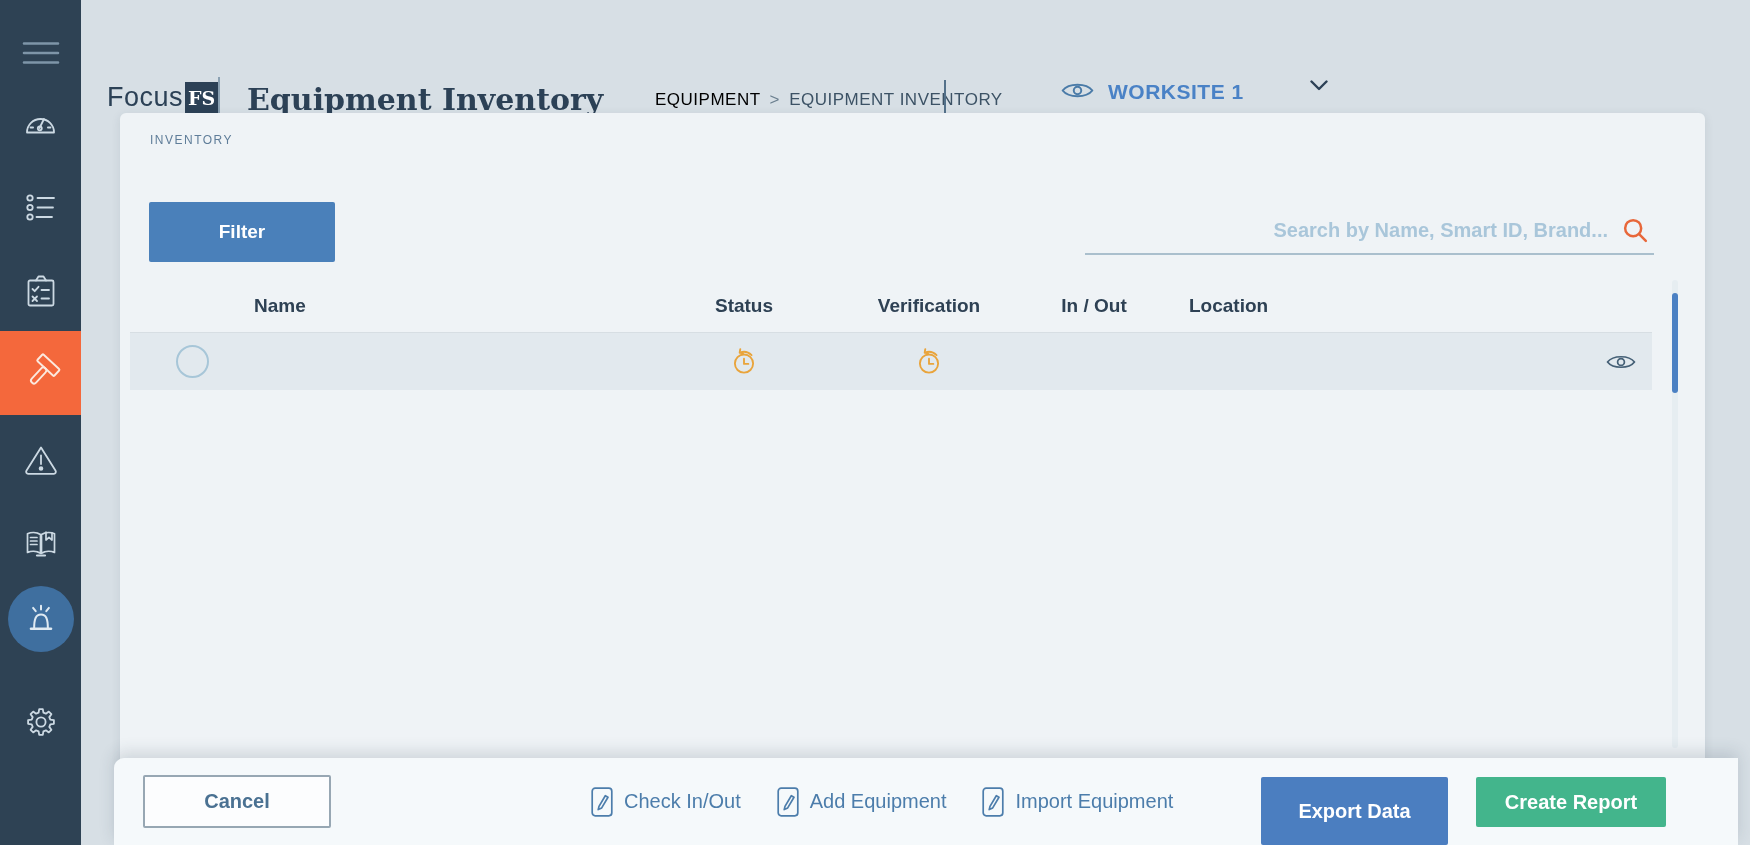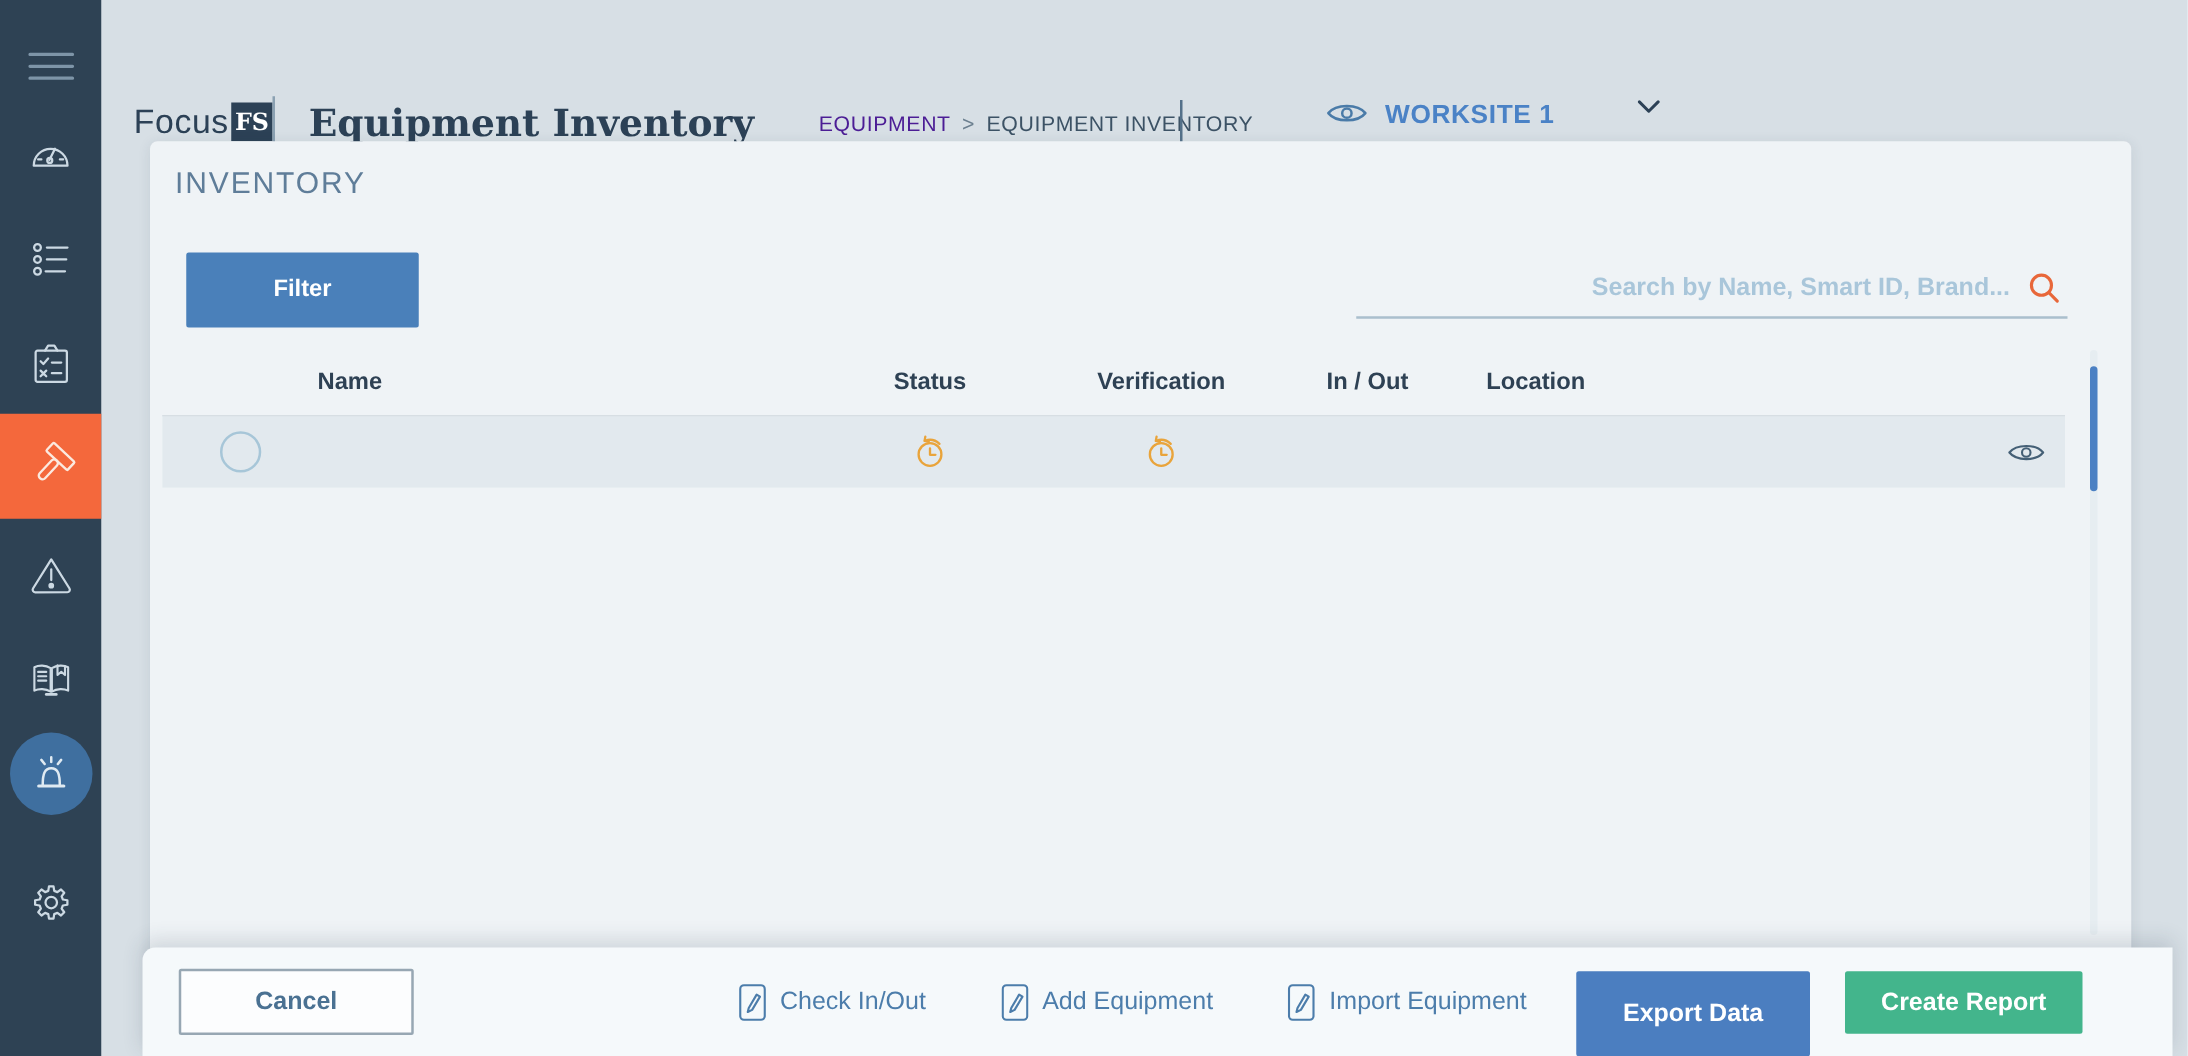--- a/index.html
+++ b/index.html
@@ -16,32 +16,32 @@
   .side-item.active { height:84px; background:#f4683c; color:#fbe9df; }
   .halo { width:66px; height:66px; border-radius:50%; background:#3f6f9f; display:flex; align-items:center; justify-content:center; color:#dfeaf2; }
   
   .header { position:absolute; left:81px; top:0; width:1669px; height:97px; z-index:5;margin-top:44px; }
   .logo { position:absolute; left:26px; top:38px; display:flex; align-items:center; }
   .logo-text { font-size:27px; color:#2c4156; letter-spacing:.5px; }
   .logo-badge { margin-left:2px; width:33px; height:31px; background:#2c4156; color:#fff; font-family:"DejaVu Serif", serif; font-weight:bold; font-size:19px; display:flex; align-items:center; justify-content:center; }
   .vdiv1 { position:absolute; left:137px; top:33px; width:2px; height:44px; background:#8ba1b2; }
   .page-title { position:absolute; left:166px; top:38px; font-family:"DejaVu Serif", serif; font-weight:bold; font-size:30px; color:#2c4156; }
   .breadcrumb { position:absolute; left:574px; top:46px; font-size:17px; letter-spacing:.5px; }
-  .bc-light { color:#4c1d95; }
+  .bc-light { color:#000000; }
   .bc-sep { color:#6b7f8f; }
   .bc-dark { color:#3c5265; }
   .vdiv2 { position:absolute; left:863px; top:36px; width:2px; height:38px; background:#54718a; }
   .worksite { position:absolute; left:980px; top:36px; display:flex; align-items:flex-start; cursor:pointer; }
   .worksite-eye { color:#4a7ba8; margin-right:14px; display:flex; }
   .worksite-label { font-size:21px; font-weight:bold; color:#4a82c6; letter-spacing:.5px; }
   .worksite-chevron { margin-left:66px; color:#2c4156; display:flex; }
   .worksite-underline { position:absolute; left:1014px; top:72px; width:243px; height:2px; background:#35506b; }
   
   .card { position:absolute; left:120px; top:113px; width:1585px; height:732px; background:#eff3f6; border-radius:6px; box-shadow:0 2px 10px rgba(44,62,80,.10); z-index:10; }
-  .inv-label { position:absolute; left:20px; top:20px; font-size:24px; letter-spacing:1.5px; color:#5f7d99;text-align:center; }
+  .inv-label { position:absolute; left:30px; top:20px; font-size:12px; letter-spacing:1.5px; color:#5f7d99;text-align:center; }
   .filter-btn { position:absolute; left:29px; top:89px; width:186px; height:60px; background:#4a80ba; border:none; border-radius:2px; color:#fff; font-weight:bold; font-size:19px; font-family:inherit; cursor:pointer; }
   .search { position:absolute; left:965px; top:94px; width:569px; height:48px; border-bottom:2px solid #aabfcd; display:flex; align-items:center; }
   .search input { flex:1; border:none; outline:none; background:transparent; text-align:right; font-family:inherit; font-size:20px; font-weight:bold; color:#5f87a5; padding-right:14px; }
   .search input::placeholder { color:#a9c6da; opacity:1; }
   .search-icon { display:flex; margin-right:6px; }
   
   .thead, .trow { position:absolute; left:10px; width:1522px; display:grid; grid-template-columns:124px 385px 210px 160px 170px 330px 143px; align-items:center; }
   .thead { top:167px; height:52px; font-weight:bold; font-size:19px; color:#2e4154; }
   .th-c { text-align:center; }
   .th-loc { padding-left:10px; }
@@ -53,21 +53,21 @@
   .row-check { width:33px; height:33px; border-radius:50%; border:2px solid #a7c6d8; background:transparent; cursor:pointer; }
   .cell-c { display:flex; justify-content:center; }
   .cell-loc { padding-left:10px; }
   .cell-eye { display:flex; justify-content:flex-end; padding-right:16px; color:#456076; }
   .cell-eye span { cursor:pointer; display:flex; }
   .scroll-track { position:absolute; left:1552px; top:167px; width:6px; height:468px; background:#e6edf1; border-radius:3px; }
   .scroll-thumb { position:absolute; left:0; top:13px; width:6px; height:100px; background:#4b80c3; border-radius:3px; cursor:pointer; }
   
   .footer { position:absolute; left:114px; top:758px; width:1624px; height:87px; background:#f5f9fb; border-radius:10px 0 0 0; box-shadow:0 -6px 16px rgba(44,62,80,.16); z-index:40; }
   .cancel-btn { position:absolute; left:29px; top:17px; width:188px; height:53px; background:#fcfdfe; border:2px solid #97a7b3; border-radius:2px; color:#4a7192; font-weight:bold; font-size:20px; font-family:inherit; cursor:pointer; }
-  .foot-actions { position:absolute; left:477px; top:0; height:100%; display:flex; align-items:center; gap:60px; }
+  .foot-actions { position:absolute; left:477px; top:0; height:100%; display:flex; align-items:center; gap:36px; }
   .foot-action { display:flex; align-items:center; gap:11px; color:#4c7dab; font-size:20px; cursor:pointer; background:none; border:none; font-family:inherit; }
   .export-btn { position:absolute; left:1147px; top:19px; width:187px; height:68px; background:#4b7ec0; border:none; border-radius:2px; color:#fff; font-weight:bold; font-size:20px; font-family:inherit; cursor:pointer; }
   .create-btn { position:absolute; left:1362px; top:19px; width:190px; height:50px; background:#43b58c; border:none; border-radius:2px; color:#fff; font-weight:bold; font-size:20px; font-family:inherit; cursor:pointer; }
 </style>
 </head>
 <body>
 
 <aside class="sidebar" id="sidebar">
     <div class="side-item" style="top: 26px;">
       <span style="display:flex">

